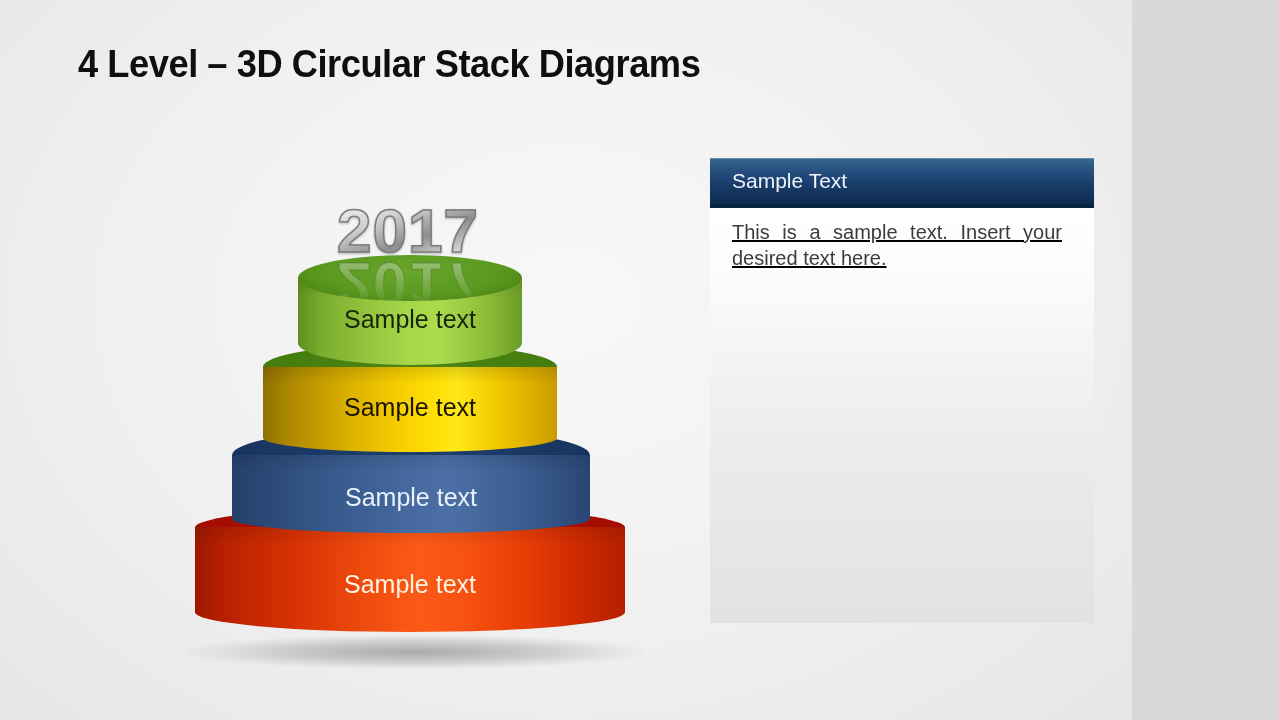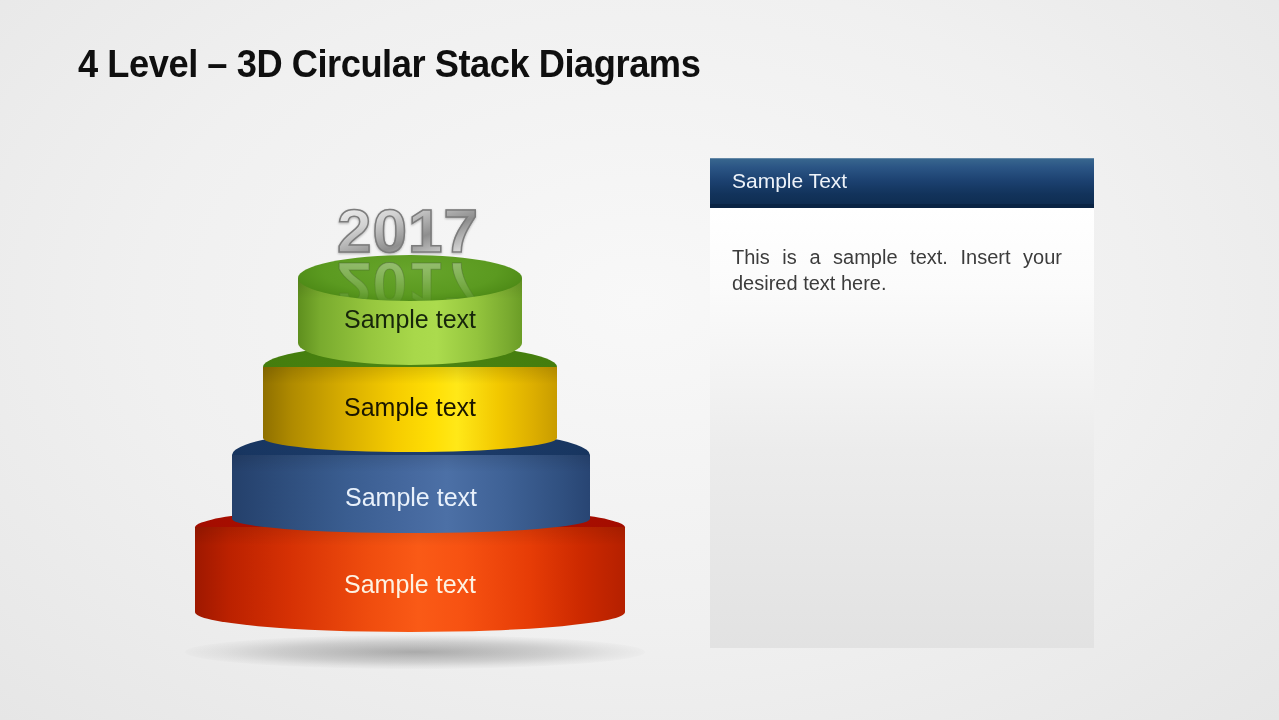--- a/index.html
+++ b/index.html
@@ -1,17 +1,17 @@
 <!DOCTYPE html>
 <html><head>
 <meta charset="utf-8">
 <style>
   html,body{margin:0;padding:0;background:#d8d8d8;}
   .slide{
-    position:relative;width:1279px;height:720px;overflow:hidden;
+    position:relative;width:1132px;height:720px;overflow:hidden;
     font-family:"Liberation Sans",sans-serif;
     background:radial-gradient(ellipse at 50% 42%, #f8f8f8 0%, #f0f0f0 55%, #e6e6e6 100%);
   }
   
   .title{
     position:absolute;left:78px;top:42px;margin:0;
     font-size:39px;font-weight:bold;letter-spacing:-0.5px;color:#0f0f0f;
     transform:scaleX(0.93);transform-origin:left center;white-space:nowrap;
   }
   
@@ -76,22 +76,23 @@
   
   .panel{position:absolute;left:710px;top:158px;width:384px;}
   .panel-header{
     height:46px;display:flex;align-items:center;padding-left:22px;
     background:linear-gradient(180deg,#39688f 0%,#2b5585 20%,#1c4170 50%,#12335b 78%,#0f2d52 100%);
     border-bottom:4px solid #0a2444;
     box-shadow:inset 0 1px 0 rgba(255,255,255,0.22);
   }
   .panel-header span{font-size:21px;color:#eef3f9;}
   .panel-body{
-    height:404px;padding:36px 22px 0;
+    height:404px;padding:11px 22px 0;
     background:linear-gradient(180deg,#ffffff 0%,#fbfbfb 18%,#ececec 55%,#e2e2e2 100%);
+    text-decoration:underline;
   }
   .panel-body p{margin:0;width:330px;font-size:20px;line-height:26px;color:#3c3c3c;text-align:justify;}
 </style>
 </head>
 <body>
 
 <div class="slide">
 
   <h1 class="title">4 Level – 3D Circular Stack Diagrams</h1>
 

